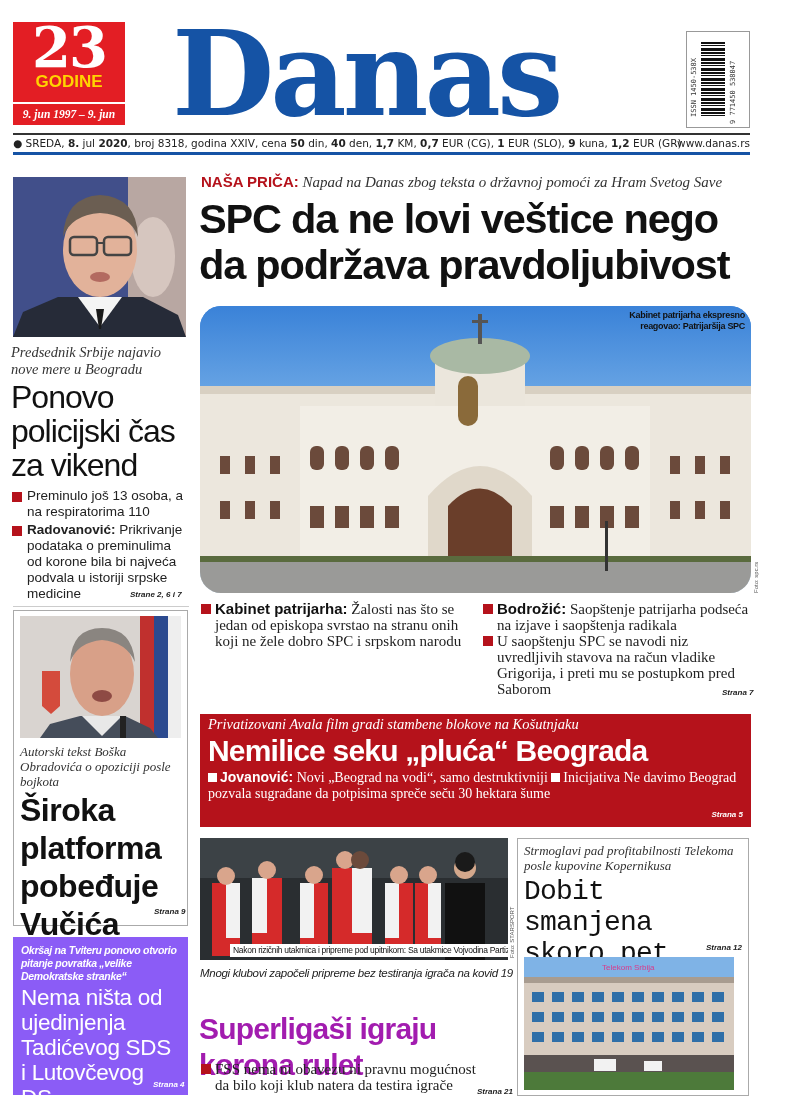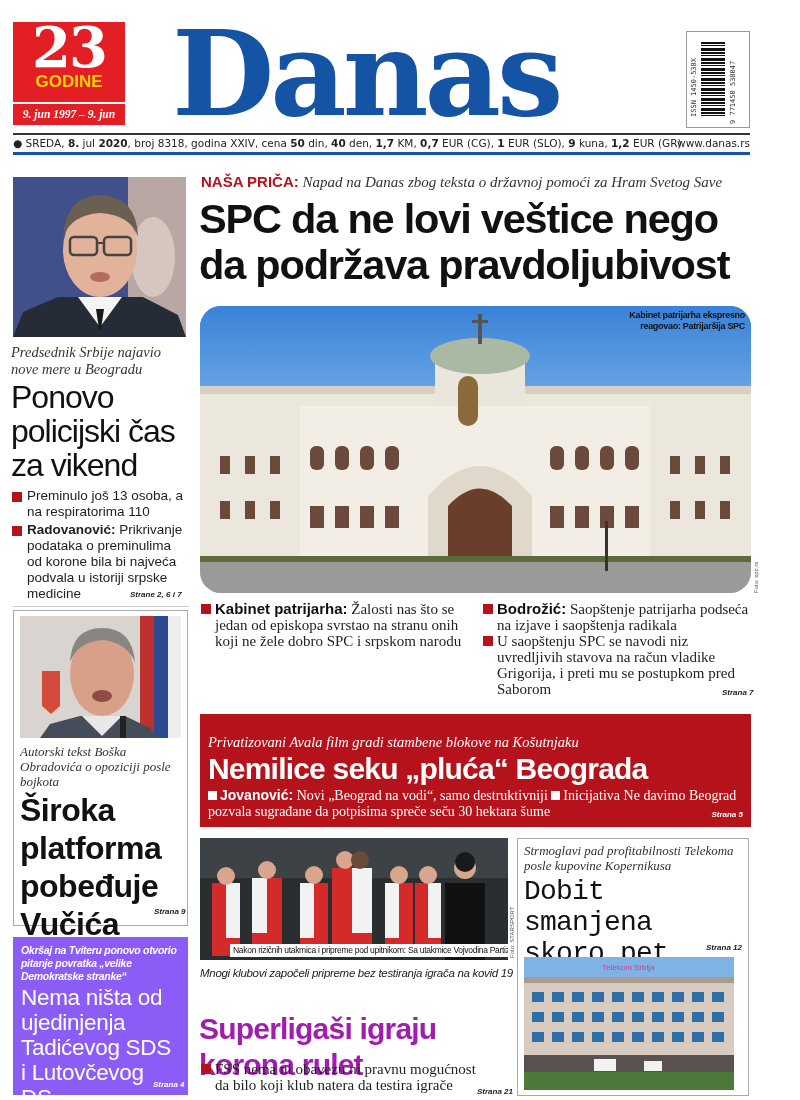--- a/index.html
+++ b/index.html
@@ -61,21 +61,21 @@
     .caption-tr { position: absolute; right: 6px; top: 4px; text-align: right; font-family: "Liberation Sans", sans-serif; font-size: 9px; line-height: 11px; color: #111; font-weight: bold; letter-spacing: -0.3px; }
 
     .serif-bullets { font-family: "Liberation Serif", serif; font-size: 15px; line-height: 16px; color: #222; }
     .serif-bullets b { font-family: "Liberation Sans", sans-serif; font-weight: bold; color: #111; }
     .serif-bullets li { padding-left: 15px; }
     .serif-bullets li::before { top: 3px; }
 
     .spc-b1 { left: 200px; top: 601px; width: 285px; }
     .spc-b2 { left: 482px; top: 601px; width: 270px; }
 
-    .red-box { left: 200px; top: 714px; width: 551px; height: 113px; background: #b5121b; color: #fff; padding: 20px 8px; }
+    .red-box { left: 200px; top: 714px; width: 551px; height: 113px; background: #b5121b; color: #fff; padding: 2px 8px; }
     .red-kicker { font-family: "Liberation Serif", serif; font-style: italic; font-size: 14.5px; line-height: 17px; }
     .red-head { font-family: "Liberation Sans", sans-serif; font-weight: bold; font-size: 30px; line-height: 36px; letter-spacing: -0.8px; }
     .red-text { font-family: "Liberation Serif", serif; font-size: 14px; line-height: 16px; }
     .red-text b { font-family: "Liberation Sans", sans-serif; }
     .sq-white { display: inline-block; width: 9px; height: 9px; background: #fff; margin-right: 3px; }
 
     .sport-photo { left: 200px; top: 838px; width: 308px; height: 122px; overflow: hidden; background: #1f2326; }
     .sport-caption { position: absolute; left: 30px; bottom: 3px; background: #fff; color: #111; font-family: "Liberation Sans", sans-serif; font-size: 8.5px; line-height: 11px; padding: 1px 3px; white-space: nowrap; letter-spacing: -0.3px; }
 
     .sport-kicker { left: 200px; top: 966px; width: 315px; font-family: "Liberation Sans", sans-serif; font-style: italic; font-size: 11.5px; line-height: 15px; color: #222; letter-spacing: -0.3px; white-space: nowrap; }

